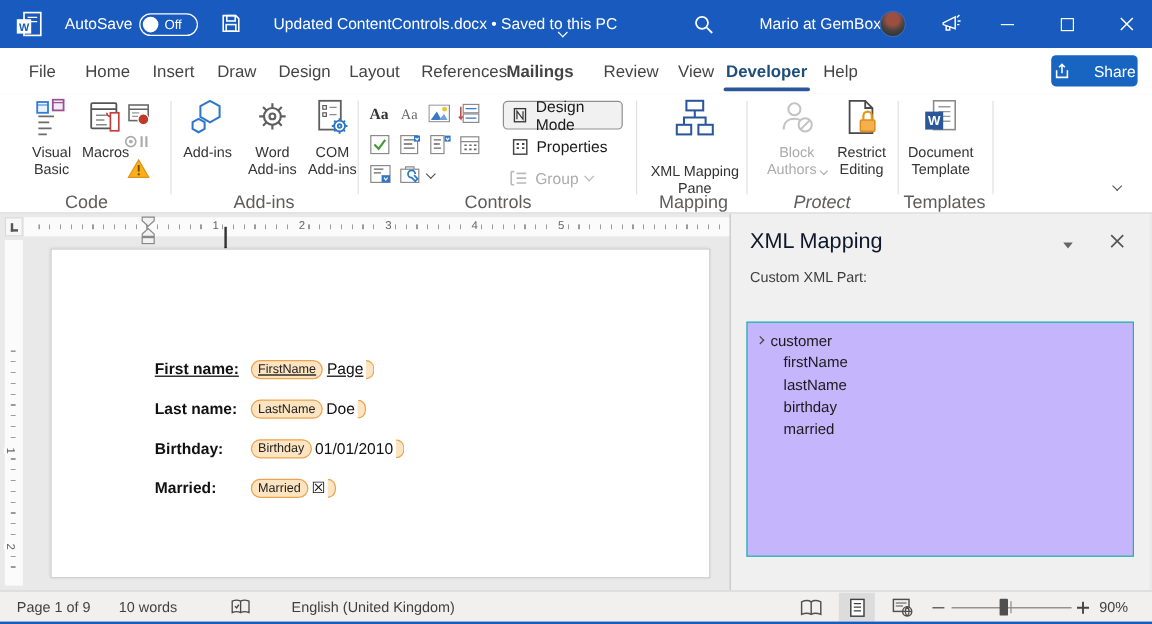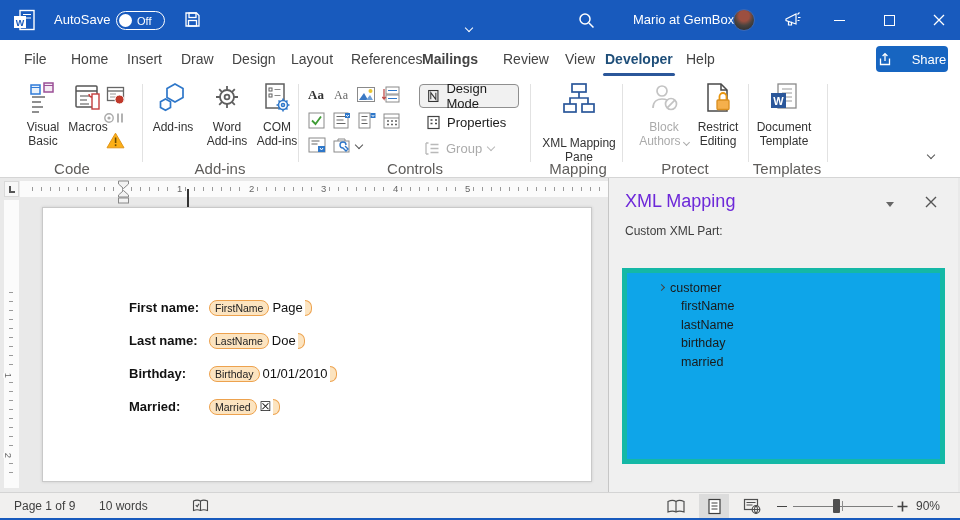--- a/index.html
+++ b/index.html
@@ -66,29 +66,29 @@
   .field-row { position:absolute; left:86px; display:flex; align-items:center; height:17px; }
   .field-label { width:80px; font-size:13px; font-weight:700; color:#111; }
   .cc-tag { display:inline-flex; align-items:center; height:16px; padding:0 5px; border:1px solid #eda24e; background:#fce4c0;
             border-radius:8px; font-size:10.5px; color:#222; margin-right:3px; white-space:nowrap; }
   .cc-value { font-size:13px; color:#111; white-space:nowrap; }
   .cc-close { width:7px; height:16px; border:1px solid #eda24e; border-left:none; background:#fce4c0; border-radius:0 8px 8px 0; margin-left:2px; }
 
   
   #pane-sep { left:608px; top:178px; width:1px; height:314px; background:#c6c6c6; z-index:5; }
   #pane { left:609px; top:178px; width:349px; height:314px; background:#f0f0f0; }
-  #pane-title { position:absolute; left:16px; top:13px; font-size:18px; color:#6d28d9; }
+  #pane-title { position:absolute; left:16px; top:13px; font-size:18px; color:#0f172a; }
   #pane-caret { position:absolute; left:277px; top:24px; width:0; height:0; border-left:4.5px solid transparent; border-right:4.5px solid transparent; border-top:5.5px solid #666; }
   #pane-close { position:absolute; left:316px; top:16px; }
   #pane-xml-label { position:absolute; left:16px; top:46px; font-size:12px; color:#3d3d3d; }
   #ns-select { position:absolute; left:13px; top:63px; width:323px; height:21px; background:#fff; border:1px solid #a9a9a9;
                display:flex; align-items:center; font-size:12px; color:#222; padding:0 8px; }
   #ns-select .chv { position:absolute; right:9px; top:6px; color:#555; }
-  #xml-tree { position:absolute; left:13px; top:90px; width:323px; height:196px; background:#0ea5e9; border:5px solid #14b8a6;
-              font-size:12.5px; color:#1a1a1a; padding-top:5px;padding-left:24px; }
+  #xml-tree { position:absolute; left:13px; top:90px; width:323px; height:196px; background:#c4b5fd; border:1px solid #14b8a6;
+              font-size:12.5px; color:#1a1a1a; padding-top:5px; }
   .tree-root { display:flex; align-items:center; gap:6px; padding-left:8px; height:19px; }
   .tree-root .chv { color:#444; width:5px; height:5px; }
   .tree-child { padding-left:30px; height:18.5px; display:flex; align-items:center; }
 
   
   #statusbar { left:0; top:492px; width:960px; height:26px; background:#f1f0ef; border-top:1px solid #d4d4d4; z-index:45; }
   #statusbar .s { position:absolute; top:0; height:26px; display:flex; align-items:center; font-size:12px; color:#3f3f3f; white-space:nowrap; }
   .viewbtn { position:absolute; top:1px; width:30px; height:24px; display:flex; align-items:center; justify-content:center; }
   .viewbtn.active { background:#dcdcdc; }
   #zoom-minus { left:773px; top:0; width:18px; height:26px; display:flex; align-items:center; justify-content:center; }
@@ -114,20 +114,21 @@
     <span id="autosave-knob"></span>
     <span id="autosave-state">Off</span>
   </span>
   <span class="abs" style="left:184px;top:11px;">
     <svg width="17" height="17" viewBox="0 0 17 17" fill="none" stroke="#fff" stroke-width="1.3">
         <path d="M2 2 H12.5 L15 4.5 V15 H2 Z"></path>
         <rect x="5" y="2" width="7" height="4.5"></rect>
         <rect x="4.5" y="9.5" width="8" height="5.5"></rect>
       </svg>
   </span>
+  <span class="abs t" style="left:228px;top:12px;">Updated ContentControls.docx • Saved to this PC</span>
   <span class="abs" style="left:466px;top:17px;color:#fff;"><span class="chv"></span></span>
   <span class="abs" style="left:578px;top:12px;">
     <svg width="17" height="17" viewBox="0 0 17 17" fill="none" stroke="#fff" stroke-width="1.5">
         <circle cx="7" cy="7" r="5"></circle>
         <path d="M11 11 L15.5 15.5"></path>
       </svg>
   </span>
   <span class="abs t" style="left:633px;top:12px;">Mario at GemBox</span>
   <span class="abs" id="avatar"></span>
   <span class="abs" style="left:783px;top:10px;">
@@ -381,21 +382,21 @@
       <svg width="28" height="31" viewBox="0 0 28 31">
           <path d="M4 2 H17 L23 8 V29 H4 Z" fill="#fff" stroke="#4a4a4a" stroke-width="1.5"></path>
           <path d="M17 2 V8 H23" fill="none" stroke="#4a4a4a" stroke-width="1.5"></path>
           <path d="M15.5 18 V14.5 a3.5 3.5 0 0 1 7 0 V18" fill="none" stroke="#e8960f" stroke-width="1.8"></path>
           <rect x="13" y="18" width="12" height="9.5" rx="1" fill="#f5b04c" stroke="#d98e1f" stroke-width="1.3"></rect>
         </svg>
     </div>
     <div class="blabel">Restrict Editing</div>
   </div>
   <div class="vsep" style="left:748px;"></div>
-  <div class="grouplabel" style="left:685px;">Protect</div>
+  <div class="grouplabel" style="left:685px;font-style:italic;">Protect</div>
 
   <div class="bigbtn" style="left:752px;width:64px;">
     <div class="bicon">
       <svg width="31" height="31" viewBox="0 0 31 31">
           <rect x="9" y="2" width="18" height="24" fill="#fff" stroke="#8a8a8a" stroke-width="1.3"></rect>
           <path d="M13 7 H23 M13 11 H23 M13 15 H23 M13 19 H23" stroke="#9a9a9a" stroke-width="1.2"></path>
           <rect x="2" y="11" width="15" height="15" fill="#2b579a"></rect>
           <text x="9.5" y="22.5" font-size="11" fill="#fff" font-weight="bold" text-anchor="middle" font-family="Liberation Sans, sans-serif">W</text>
         </svg>
     </div>
@@ -431,21 +432,21 @@
     <span id="tabstop"><span class="lmark" style="border-color:#333;"></span></span>
   </div>
 
   <div id="vruler">
     <div class="ticks"></div>
     <span class="vnum" style="top:170px;">1</span>
     <span class="vnum" style="top:250px;">2</span>
   </div>
 
   <div id="page">
-    <div class="field-row" style="top:91px;">
+    <div class="field-row" style="top:91px;text-decoration:underline;">
       <span class="field-label">First name:</span>
       <span class="cc-tag">FirstName</span>
       <span class="cc-value">Page</span>
       <span class="cc-close"></span>
     </div>
     <div class="field-row" style="top:124px;">
       <span class="field-label">Last name:</span>
       <span class="cc-tag">LastName</span>
       <span class="cc-value">Doe</span>
       <span class="cc-close"></span>
@@ -498,20 +499,21 @@
 <div id="statusbar" class="abs">
   <span class="s" style="left:14px;">Page 1 of 9</span>
   <span class="s" style="left:99px;">10 words</span>
   <span class="s" style="left:192px;">
     <svg width="17" height="15" viewBox="0 0 17 15" fill="none" stroke="#4a4a4a" stroke-width="1.1">
         <path d="M1.5 2 C4 .9 6.5 .9 8.5 2 C10.5 .9 13 .9 15.5 2 V11.5 C13 10.5 10.5 10.5 8.5 11.5 C6.5 10.5 4 10.5 1.5 11.5 Z"></path>
         <path d="M8.5 2 V11.5"></path>
         <path d="M3.8 6.2 L5.2 7.6 L7 4.8" stroke-width="1.2"></path>
       </svg>
   </span>
+  <span class="s" style="left:243px;">English (United Kingdom)</span>
 
   <span class="viewbtn" style="left:661px;">
     <svg width="20" height="15" viewBox="0 0 20 15" fill="none" stroke="#4f4f4f" stroke-width="1.2">
         <path d="M2 2.5 C5 1.2 8 1.2 10 2.5 C12 1.2 15 1.2 18 2.5 V13 C15 11.9 12 11.9 10 13 C8 11.9 5 11.9 2 13 Z"></path>
         <path d="M10 2.5 V13"></path>
       </svg>
   </span>
   <span class="viewbtn active" style="left:699px;">
     <svg width="15" height="17" viewBox="0 0 15 17" fill="none" stroke="#3f3f3f" stroke-width="1.2">
         <rect x="2" y="1.5" width="11" height="14" fill="#fff"></rect>

